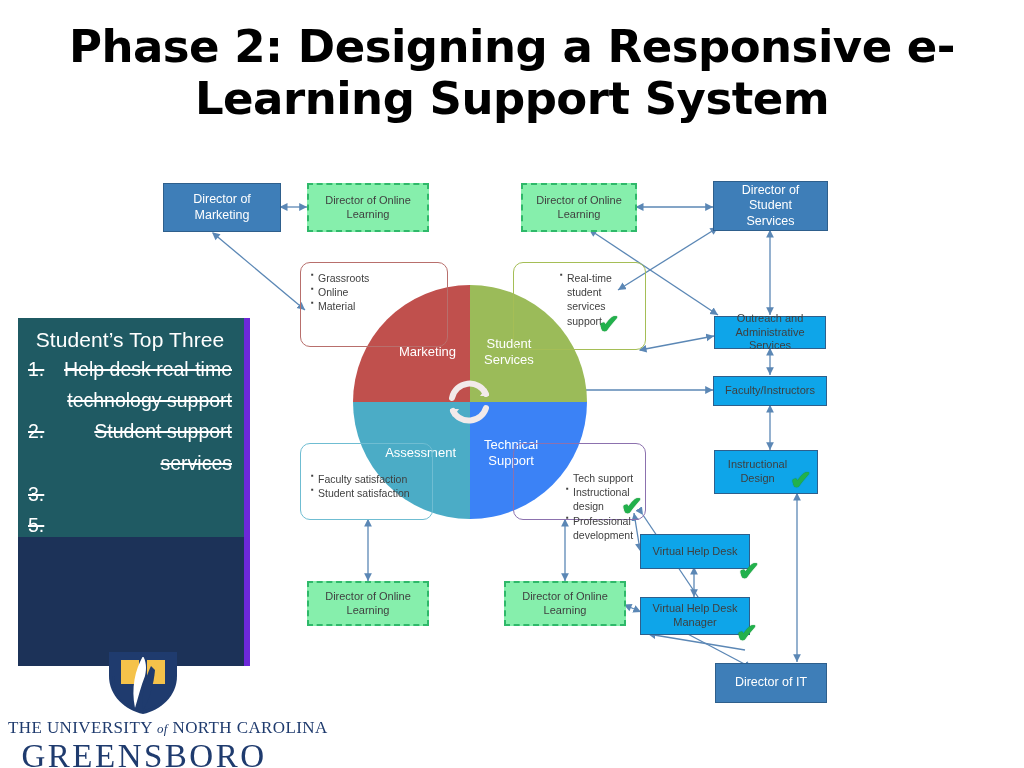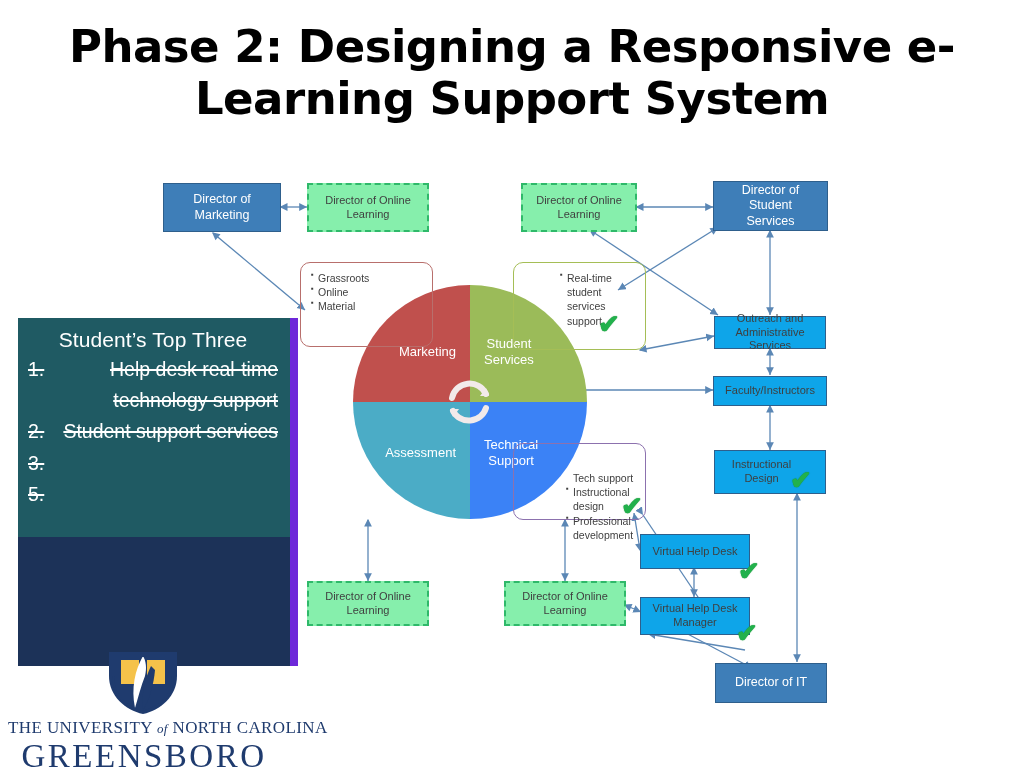--- a/index.html
+++ b/index.html
@@ -168,24 +168,24 @@
     font-weight: bold;
     line-height: 1;
     text-shadow: 0 0 1px #13842f;
   }
 
   
   #callout {
     position: absolute;
     left: 18px;
     top: 318px;
-    width: 280px;
+    width: 232px;
     height: 348px;
     box-sizing: border-box;
-    border-right: 8px solid #6d28d9;
+    border-right: 6px solid #6d28d9;
     overflow: hidden;
   }
   #callout-bg-top {
     position: absolute;
     left: 0; top: 0; right: 0;
     height: 219px;
     background: #1F5A63;
   }
   #callout-bg-bottom {
     position: absolute;
@@ -342,35 +342,41 @@
 Support</span>
     </div>
     <svg id="pie-center-arrows" viewBox="0 0 56 56">
       <path d="M10,24 A18,18 0 0 1 44,20" stroke="#F2EAEA" stroke-width="6" fill="none" stroke-linecap="round"></path>
       <path d="M44,34 A18,18 0 0 1 11,37" stroke="#F2EAEA" stroke-width="6" fill="none" stroke-linecap="round"></path>
       <path d="M44,14 l3,8 l-9,0 z" fill="#F2EAEA"></path>
       <path d="M11,43 l-3,-8 l9,0 z" fill="#F2EAEA"></path>
     </svg>
   </div>
 
-  <div class="panel red" style="left:300px; top:262px; width:133px; height:85px;">
+  <div class="panel red" style="left:300px; top:262px; width:148px; height:85px;">
     <ul>
       <li class="bulleted">Grassroots</li>
       <li class="bulleted">Online</li>
       <li class="bulleted">Material</li>
     </ul>
   </div>
 
   <div class="panel green" style="left:513px; top:262px; width:133px; height:88px;">
     <ul style="padding-left:36px;">
       <li class="bulleted">Real-time student services support</li>
     </ul>
     <span class="check" style="left:84px; top:48px;">✔</span>
   </div>
 
+  <div class="panel blue" style="left:300px; top:443px; width:133px; height:77px;">
+    <ul style="padding-top:20px;">
+      <li class="bulleted">Faculty satisfaction</li>
+      <li class="bulleted">Student satisfaction</li>
+    </ul>
+  </div>
 
   <div class="panel purple" style="left:513px; top:443px; width:133px; height:77px;">
     <ul style="padding-top:19px; padding-left:42px;">
       <li>Tech support</li>
       <li class="bulleted">Instructional design</li>
       <li class="bulleted">Professional development</li>
     </ul>
     <span class="check" style="left:107px; top:49px;">✔</span>
   </div>
 
@@ -386,21 +392,21 @@
   <div class="node solid-blue" style="left:713px; top:181px; width:115px; height:50px; white-space:pre-line;">Director of
 Student
 Services</div>
 
   <div class="node outline" style="left:714px; top:316px; width:112px; height:33px; white-space:pre-line;">Outreach and
 Administrative
 Services</div>
 
   <div class="node outline" style="left:713px; top:376px; width:114px; height:30px;">Faculty/Instructors</div>
 
-  <div class="node outline" style="left:714px; top:450px; width:112px; height:44px; white-space:pre-line; padding-right:22px;">Instructional
+  <div class="node outline" style="left:714px; top:450px; width:104px; height:44px; white-space:pre-line; padding-right:22px;">Instructional
 Design</div>
   <span class="check" style="left:790px; top:467px;">✔</span>
 
   <div class="node outline" style="left:640px; top:534px; width:110px; height:35px;">Virtual Help Desk</div>
   <span class="check" style="left:738px; top:558px;">✔</span>
 
   <div class="node outline" style="left:640px; top:597px; width:110px; height:38px; white-space:pre-line;">Virtual Help Desk
 Manager</div>
   <span class="check" style="left:736px; top:620px;">✔</span>
 

